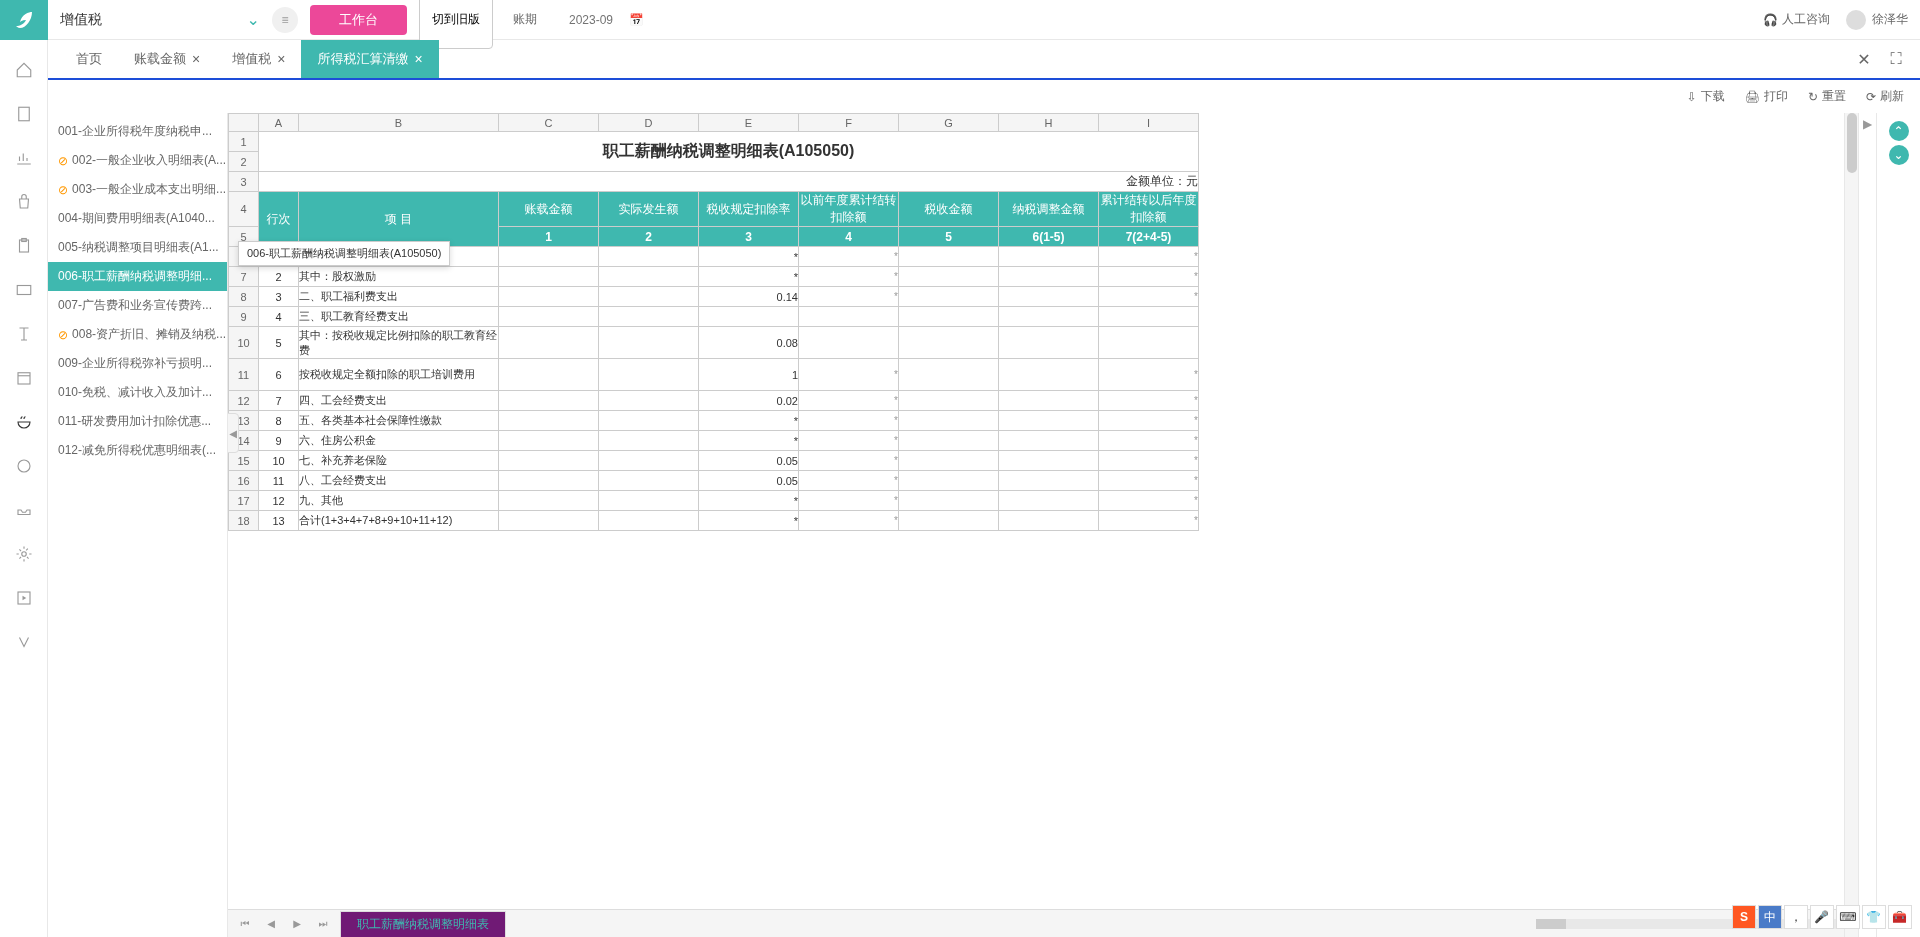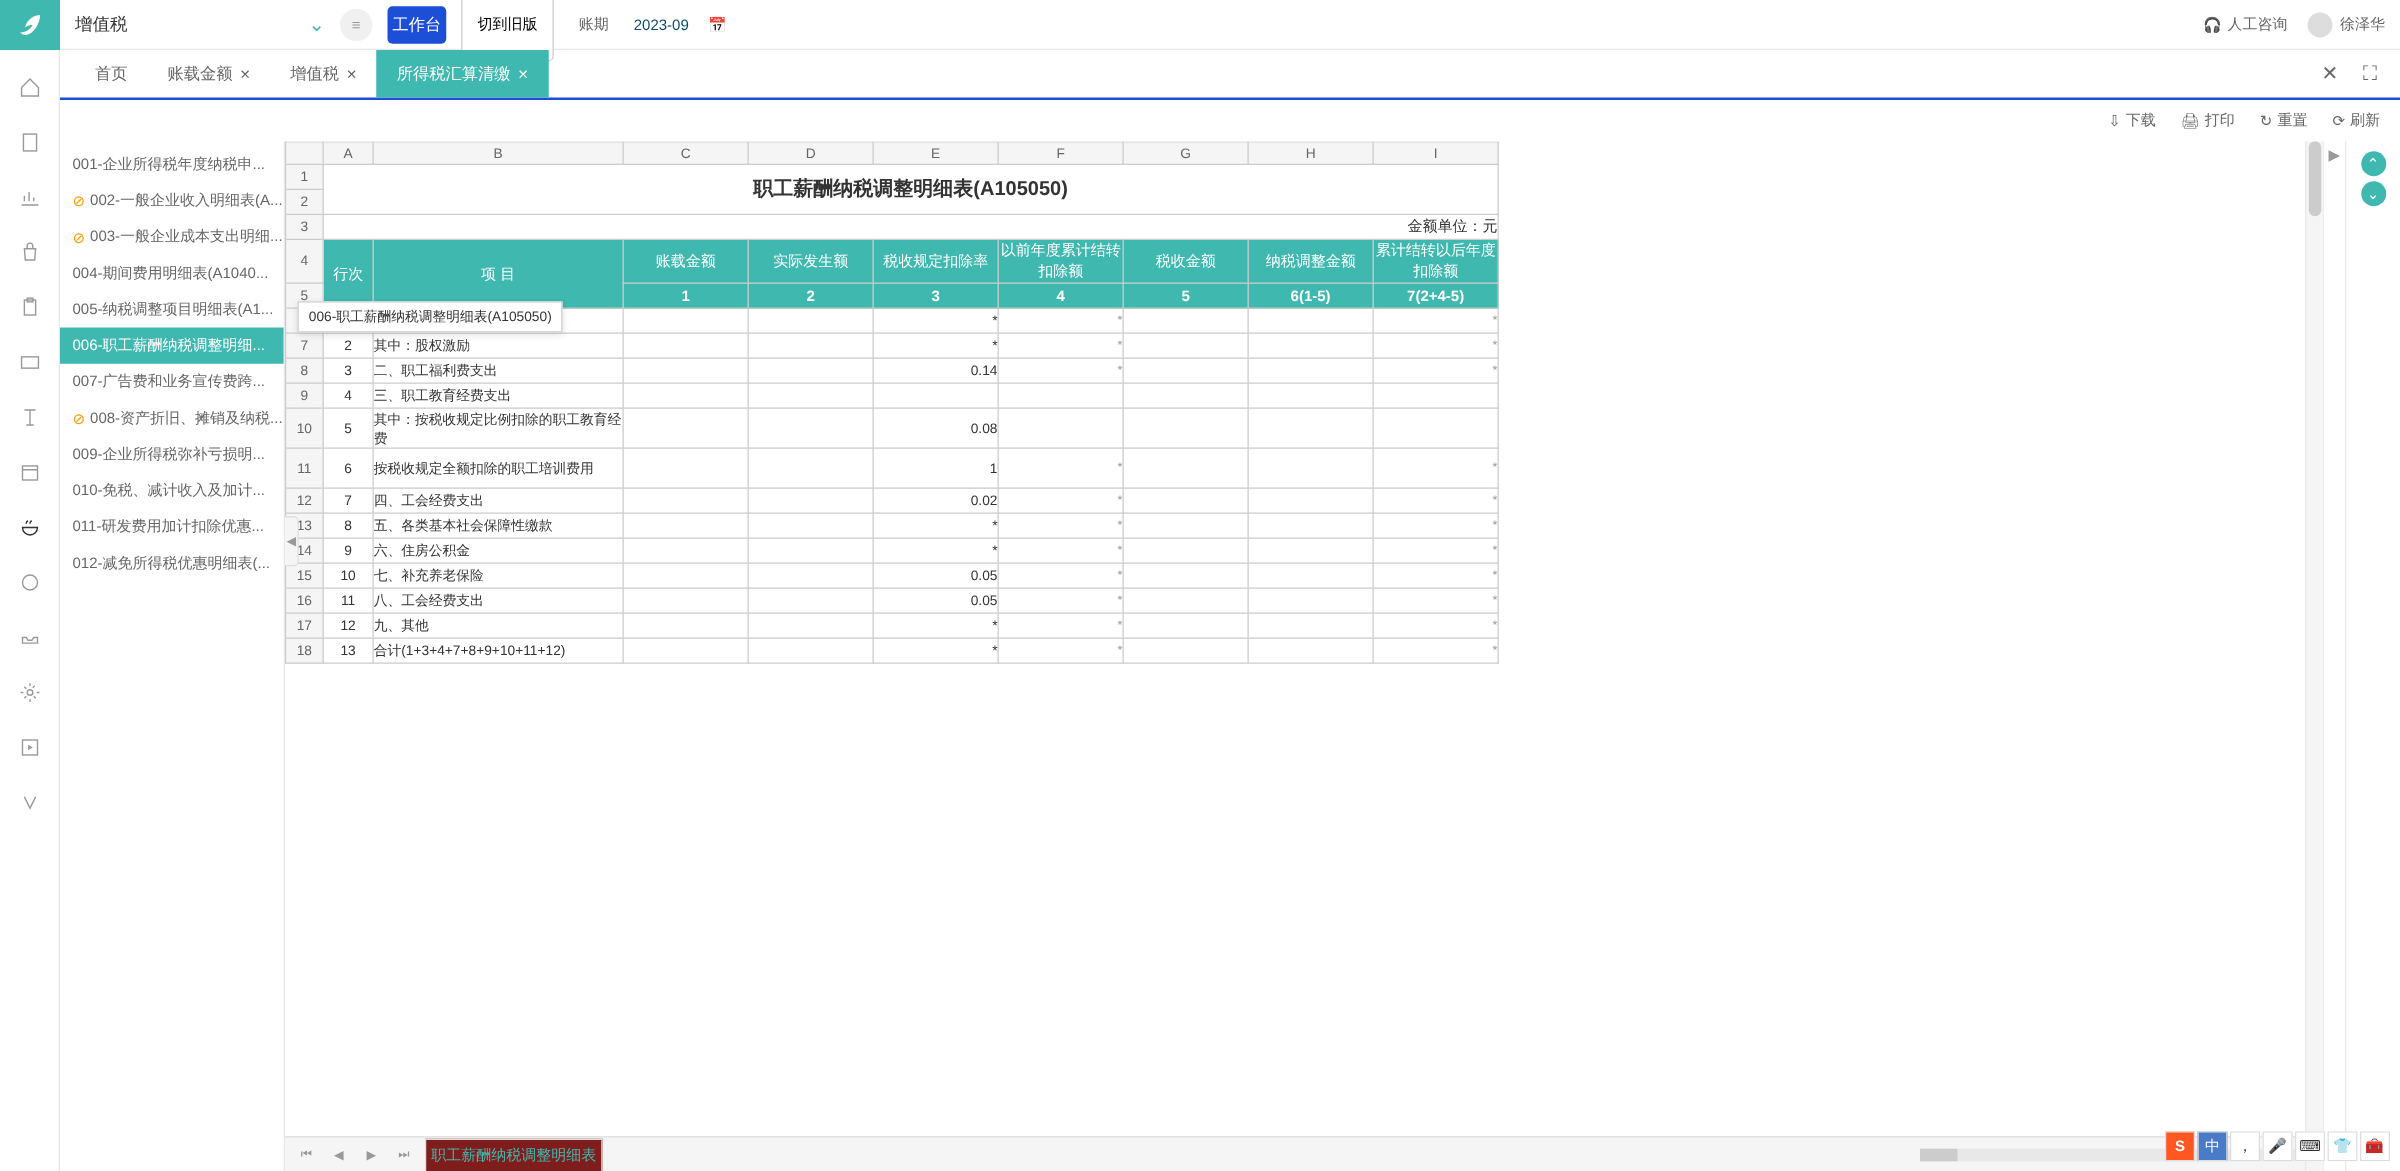--- a/index.html
+++ b/index.html
@@ -17,24 +17,24 @@
     .nav-item svg { width: 18px; height: 18px; fill: currentColor; }
     
     
     .main { flex: 1; display: flex; flex-direction: column; background: #fff; overflow: hidden; }
     
     
     .header { height: 40px; display: flex; align-items: center; padding: 0 12px; border-bottom: 1px solid #e8e8e8; gap: 12px; }
     .tax-type { display: flex; align-items: center; gap: 6px; font-size: 14px; color: #333; min-width: 200px; }
     .tax-type-chevron { color: #3fb8af; font-size: 16px; }
     .round-btn { width: 26px; height: 26px; border-radius: 50%; background: #f0f0f0; display: flex; align-items: center; justify-content: center; cursor: pointer; }
-    .workbench-btn { background: #1d4ed8; color: #fff; padding: 6px 4px; border-radius: 4px; border: none; cursor: pointer; font-size: 13px; }
+    .workbench-btn { background: #ec4899; color: #fff; padding: 6px 29px; border-radius: 4px; border: none; cursor: pointer; font-size: 13px; }
     .switch-btn { border: 1px solid #ccc; background: #fff; padding: 20px 12px; border-radius: 4px; cursor: pointer; font-size: 12px; }
     .period-label { color: #666; margin-left: 8px; }
-    .period-val { color: #0c4a6e; margin-left: 8px; }
+    .period-val { color: #737373; margin-left: 20px; }
     .calendar-icon { color: #3fb8af; margin-left: 4px; cursor: pointer; }
     .header-right { margin-left: auto; display: flex; align-items: center; gap: 16px; }
     .header-link { color: #666; cursor: pointer; display: flex; align-items: center; gap: 4px; }
     .user-info { display: flex; align-items: center; gap: 6px; color: #666; }
     .avatar { width: 20px; height: 20px; border-radius: 50%; background: #ddd; }
     
     
     .tabs-bar { height: 40px; display: flex; align-items: center; border-bottom: 2px solid #1d4ed8; padding: 0 12px; }
     .tab { padding: 0 16px; height: 100%; display: flex; align-items: center; gap: 6px; cursor: pointer; font-size: 13px; color: #666; }
     .tab.active { background: #3fb8af; color: #fff; }
@@ -72,21 +72,21 @@
     .hdr { background: #3fb8af; color: #fff; text-align: center; font-size: 12px; padding: 4px; }
     .num-hdr { background: #3fb8af; color: #fff; text-align: center; font-weight: bold; }
     .data-cell { padding: 2px 6px; font-size: 11px; }
     .data-cell.num { text-align: right; }
     .data-cell.txt { text-align: left; }
     .data-cell.ctr { text-align: center; }
     .star { text-align: right; color: #999; font-size: 10px; padding-right: 4px; }
     
     .sheet-tabs { height: 28px; border-top: 1px solid #ddd; display: flex; align-items: center; background: #f5f5f5; padding: 0 8px; gap: 8px; }
     .sheet-nav-btn { width: 18px; height: 18px; display: flex; align-items: center; justify-content: center; cursor: pointer; color: #999; font-size: 10px; }
-    .sheet-tab { padding: 4px 4px; background: #7f1d1d; border: 1px solid #ddd; border-bottom: none; font-size: 12px; color: #3fb8af; cursor: pointer; }
+    .sheet-tab { padding: 4px 16px; background: #701a75; border: 1px solid #ddd; border-bottom: none; font-size: 12px; color: #3fb8af; cursor: pointer; }
     .sheet-slider { margin-left: auto; width: 300px; height: 10px; background: #e8e8e8; position: relative; }
     .sheet-slider-thumb { position: absolute; left: 0; width: 30px; height: 10px; background: #ccc; }
     
     
     .year-bar { width: 44px; border-left: 1px solid #e8e8e8; display: flex; flex-direction: column; align-items: center; padding-top: 8px; gap: 4px; }
     .year-scroll-btn { width: 20px; height: 20px; border-radius: 50%; background: #3fb8af; color: #fff; display: flex; align-items: center; justify-content: center; font-size: 12px; cursor: pointer; }
     .year-item { font-size: 11px; color: #999; padding: 4px 2px; cursor: pointer; }
     .year-item.active { background: #3fb8af; color: #fff; border-radius: 10px; padding: 3px 6px; }
     .year-item.current { color: #333; font-weight: bold; }
     

